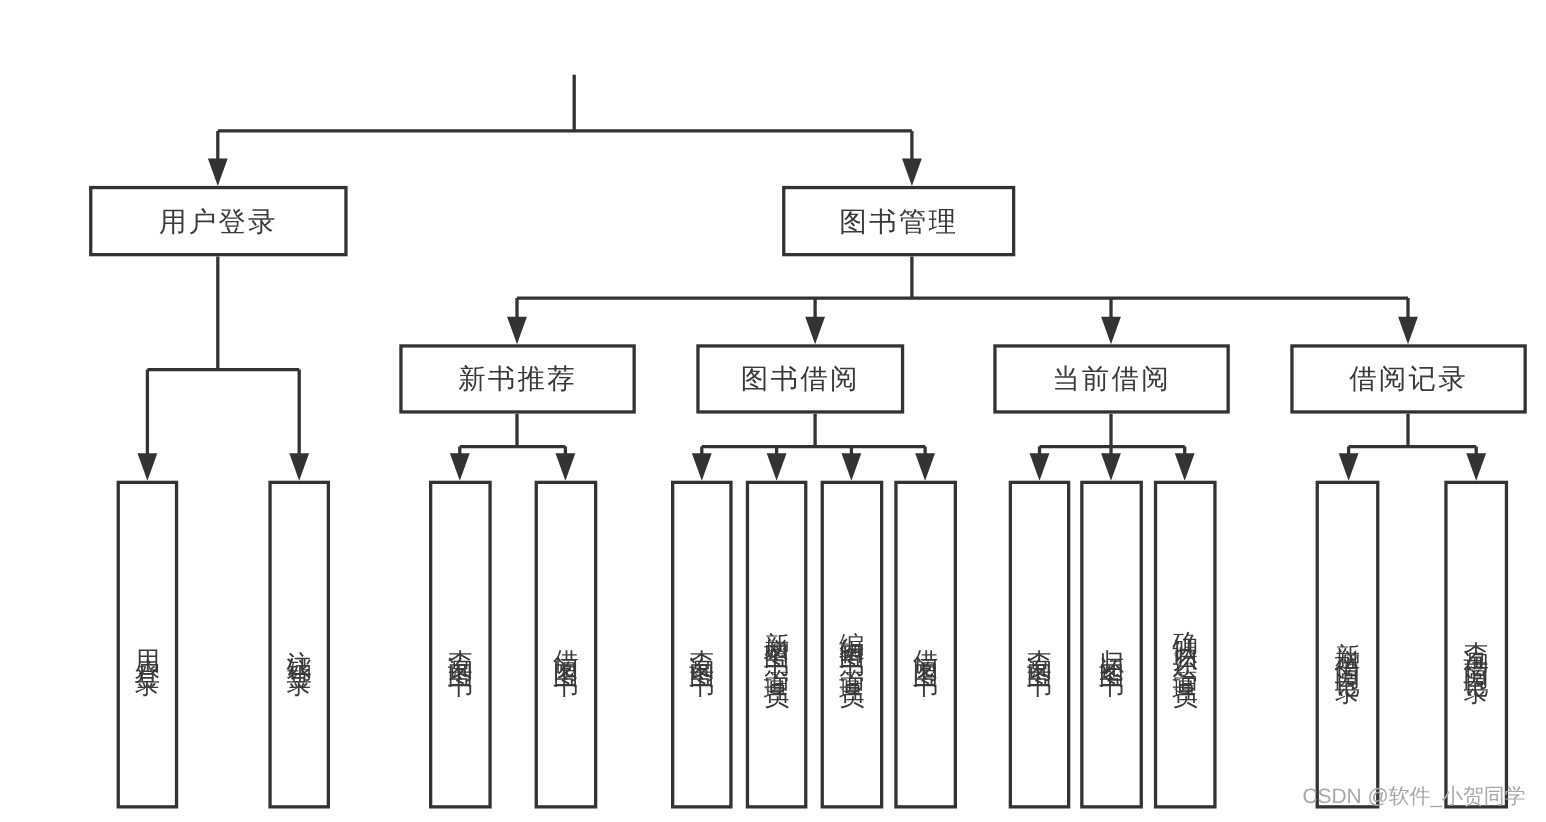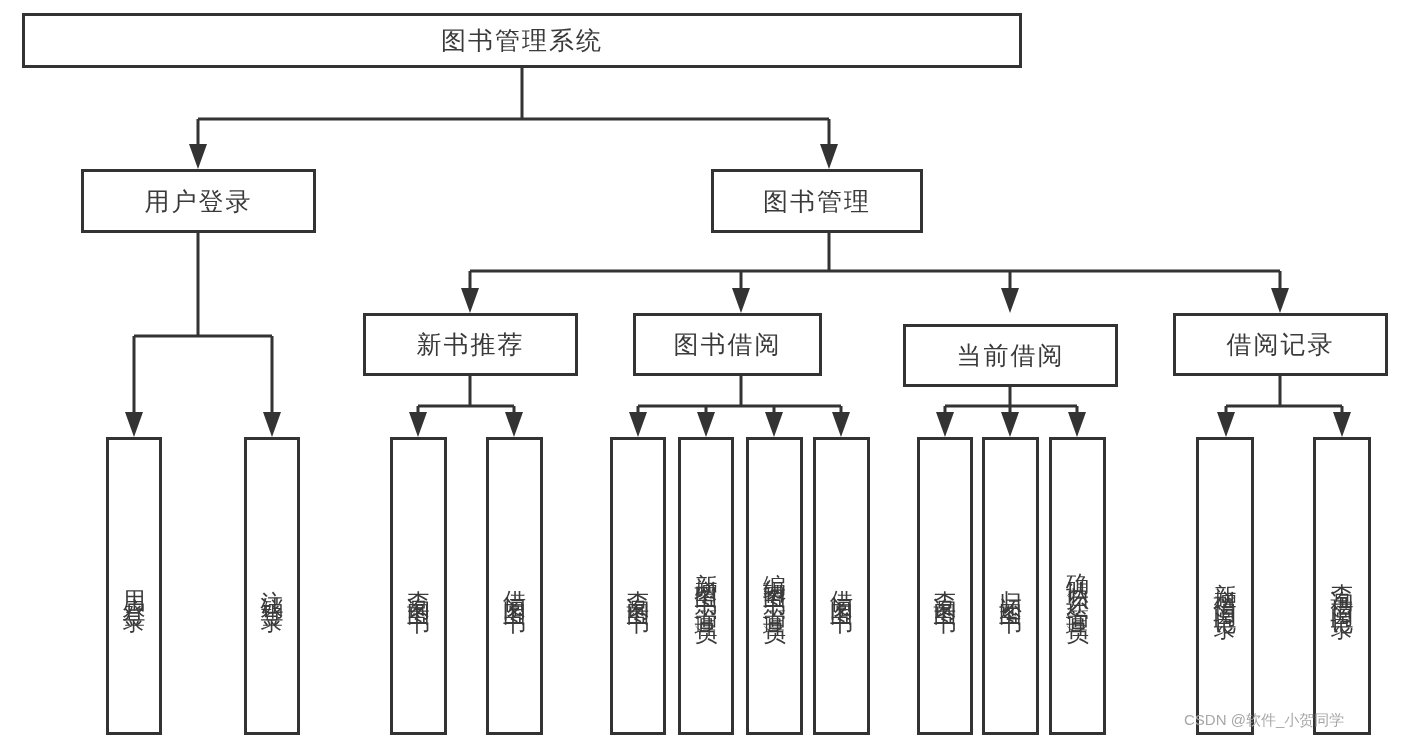--- a/index.html
+++ b/index.html
@@ -35,21 +35,21 @@
     writing-mode: vertical-rl;
     font-size: 23px;
     letter-spacing: 7px;
     line-height: 1;
     white-space: nowrap;
   }
   .watermark {
     position: absolute;
     left: 1184px;
     top: 711px;
-    font-size: 15px;
+    font-size: 19px;
     color: #a8a8a8;
     white-space: nowrap;
     z-index: 5;
   }
 </style>
 </head>
 <body>
 
 <div class="stage">
 
@@ -85,38 +85,35 @@
       <polygon points="765,412 783,412 774,437"></polygon>
       <polygon points="832,412 850,412 841,437"></polygon>
       <polygon points="936,412 954,412 945,437"></polygon>
       <polygon points="1001,412 1019,412 1010,437"></polygon>
       <polygon points="1068,412 1086,412 1077,437"></polygon>
       <polygon points="1217,412 1235,412 1226,437"></polygon>
       <polygon points="1333,412 1351,412 1342,437"></polygon>
     </g>
   </svg>
 
-  <div class="box" style="left:22px; top:13px; width:1000px; height:55px;">
-    <span class="h-label">图书管理系统</span>
-  </div>
 
   <div class="box" style="left:81px; top:169px; width:235px; height:64px;">
     <span class="h-label">用户登录</span>
   </div>
   <div class="box" style="left:711px; top:169px; width:212px; height:64px;">
     <span class="h-label">图书管理</span>
   </div>
 
   <div class="box" style="left:363px; top:313px; width:215px; height:63px;">
     <span class="h-label">新书推荐</span>
   </div>
   <div class="box" style="left:633px; top:313px; width:189px; height:63px;">
     <span class="h-label">图书借阅</span>
   </div>
-  <div class="box" style="left:903px; top:313px; width:215px; height:63px;margin-top:11px;">
+  <div class="box" style="left:903px; top:313px; width:215px; height:63px;">
     <span class="h-label">当前借阅</span>
   </div>
   <div class="box" style="left:1173px; top:313px; width:215px; height:63px;">
     <span class="h-label">借阅记录</span>
   </div>
 
   <div class="box leaf" style="left:106px; top:437px; width:56px; height:298px;">
     <span class="v-label">用户登录</span>
   </div>
   <div class="box leaf" style="left:244px; top:437px; width:56px; height:298px;">

